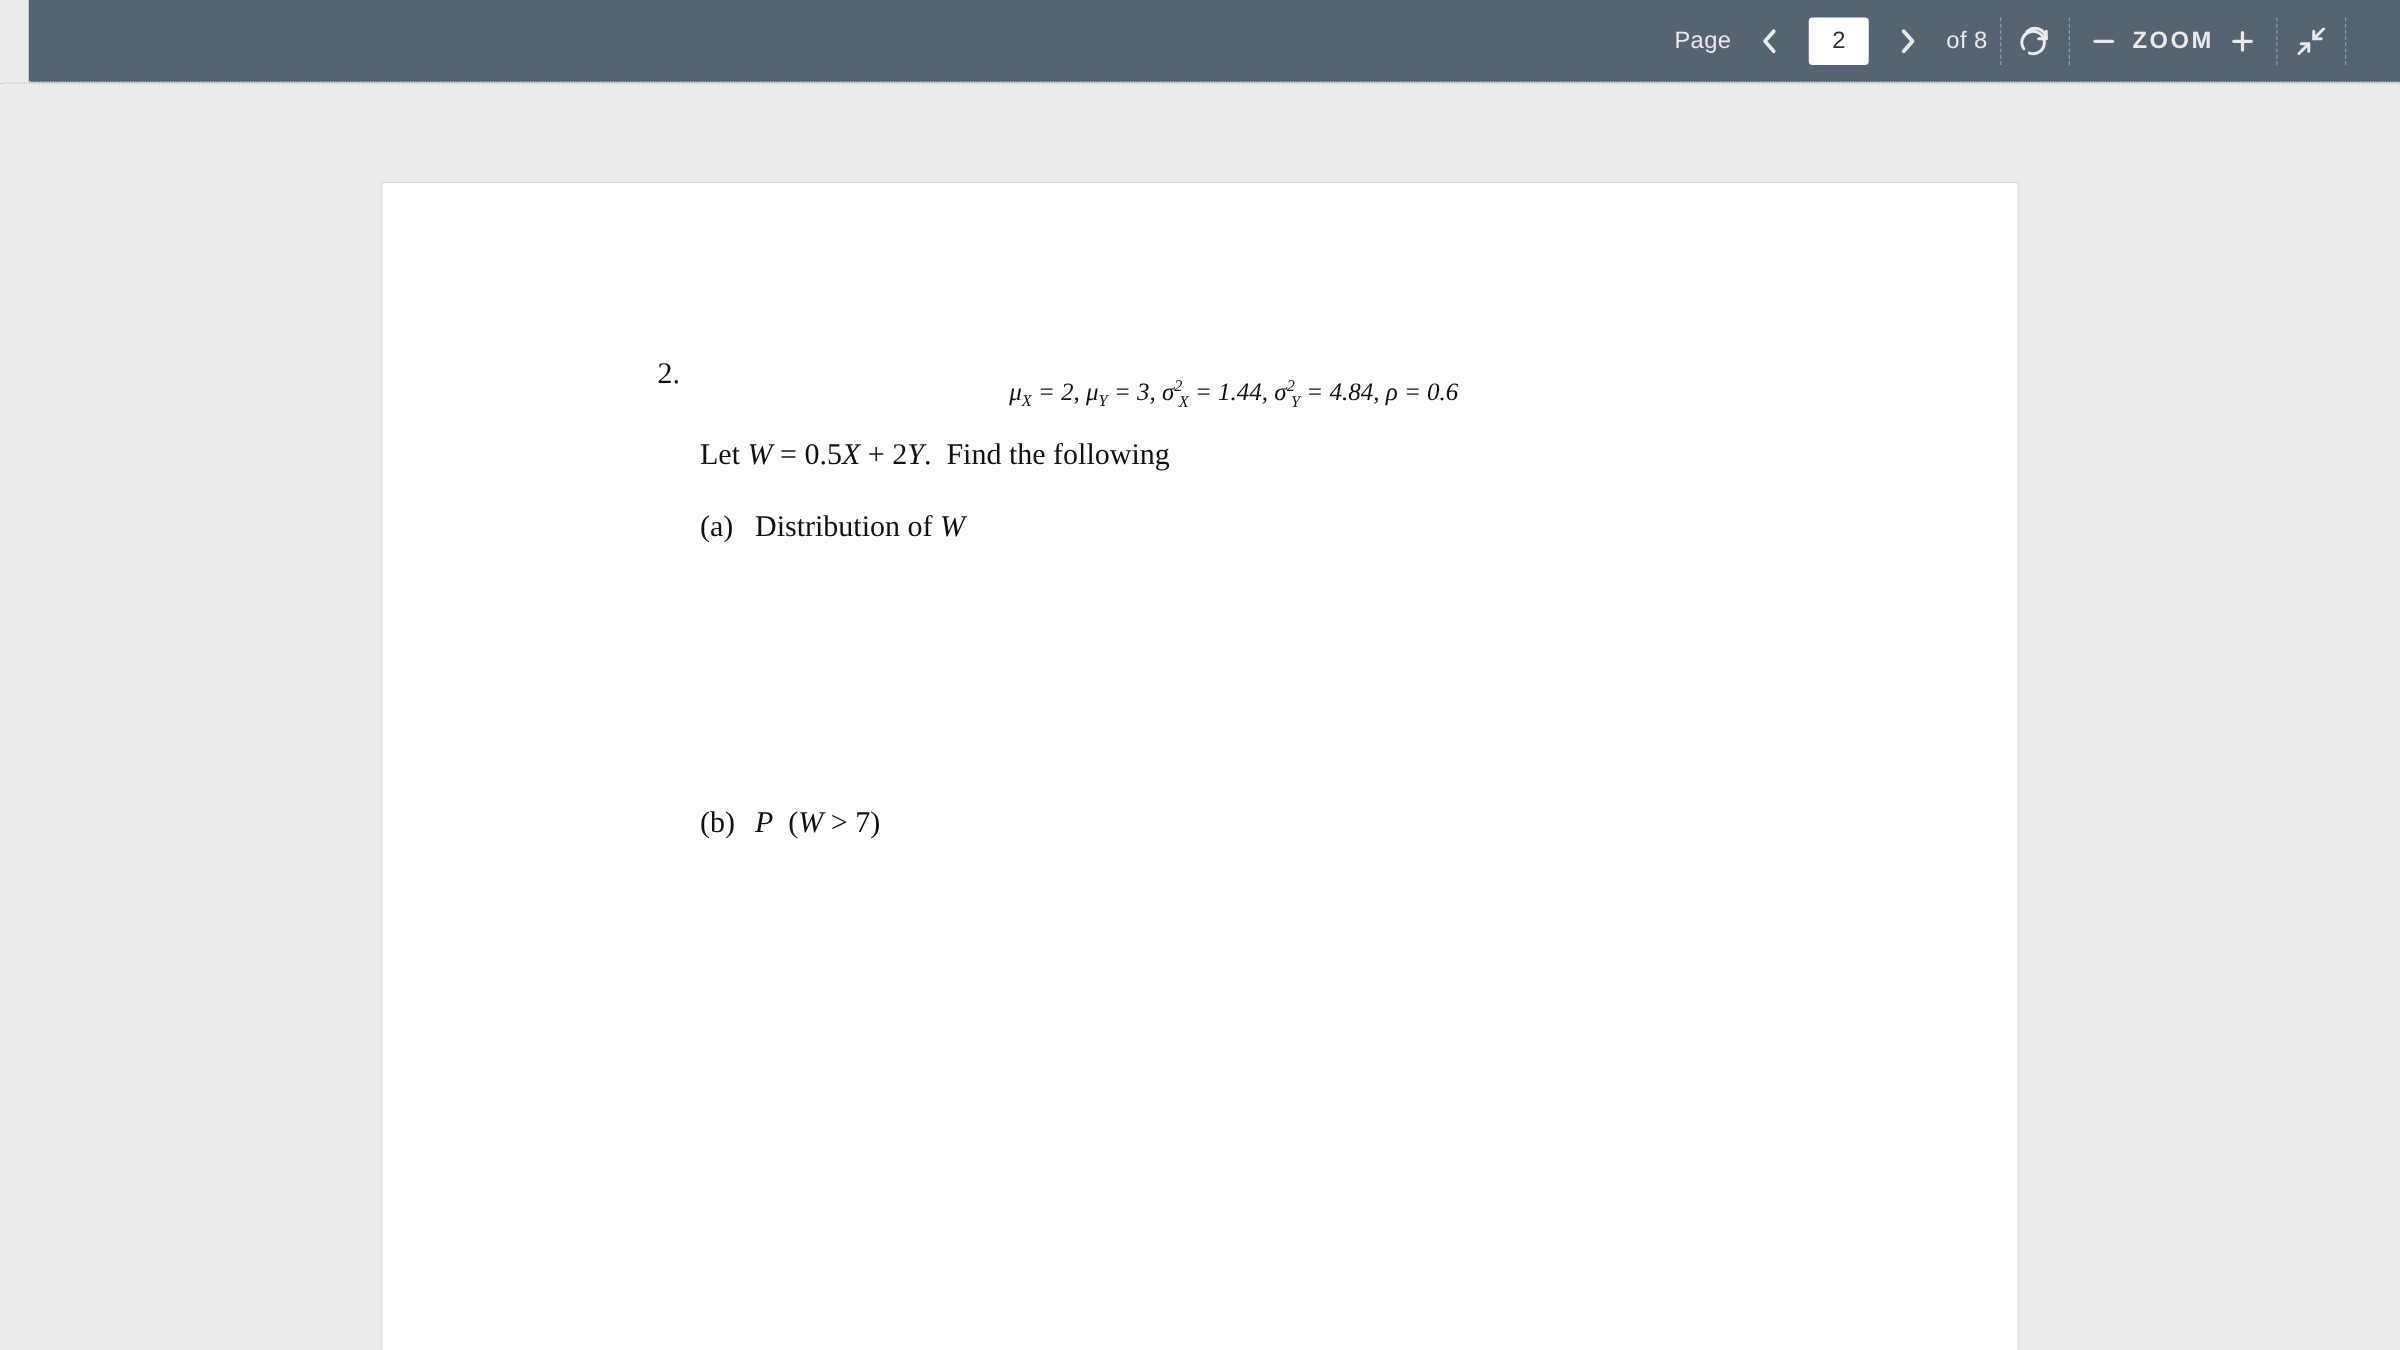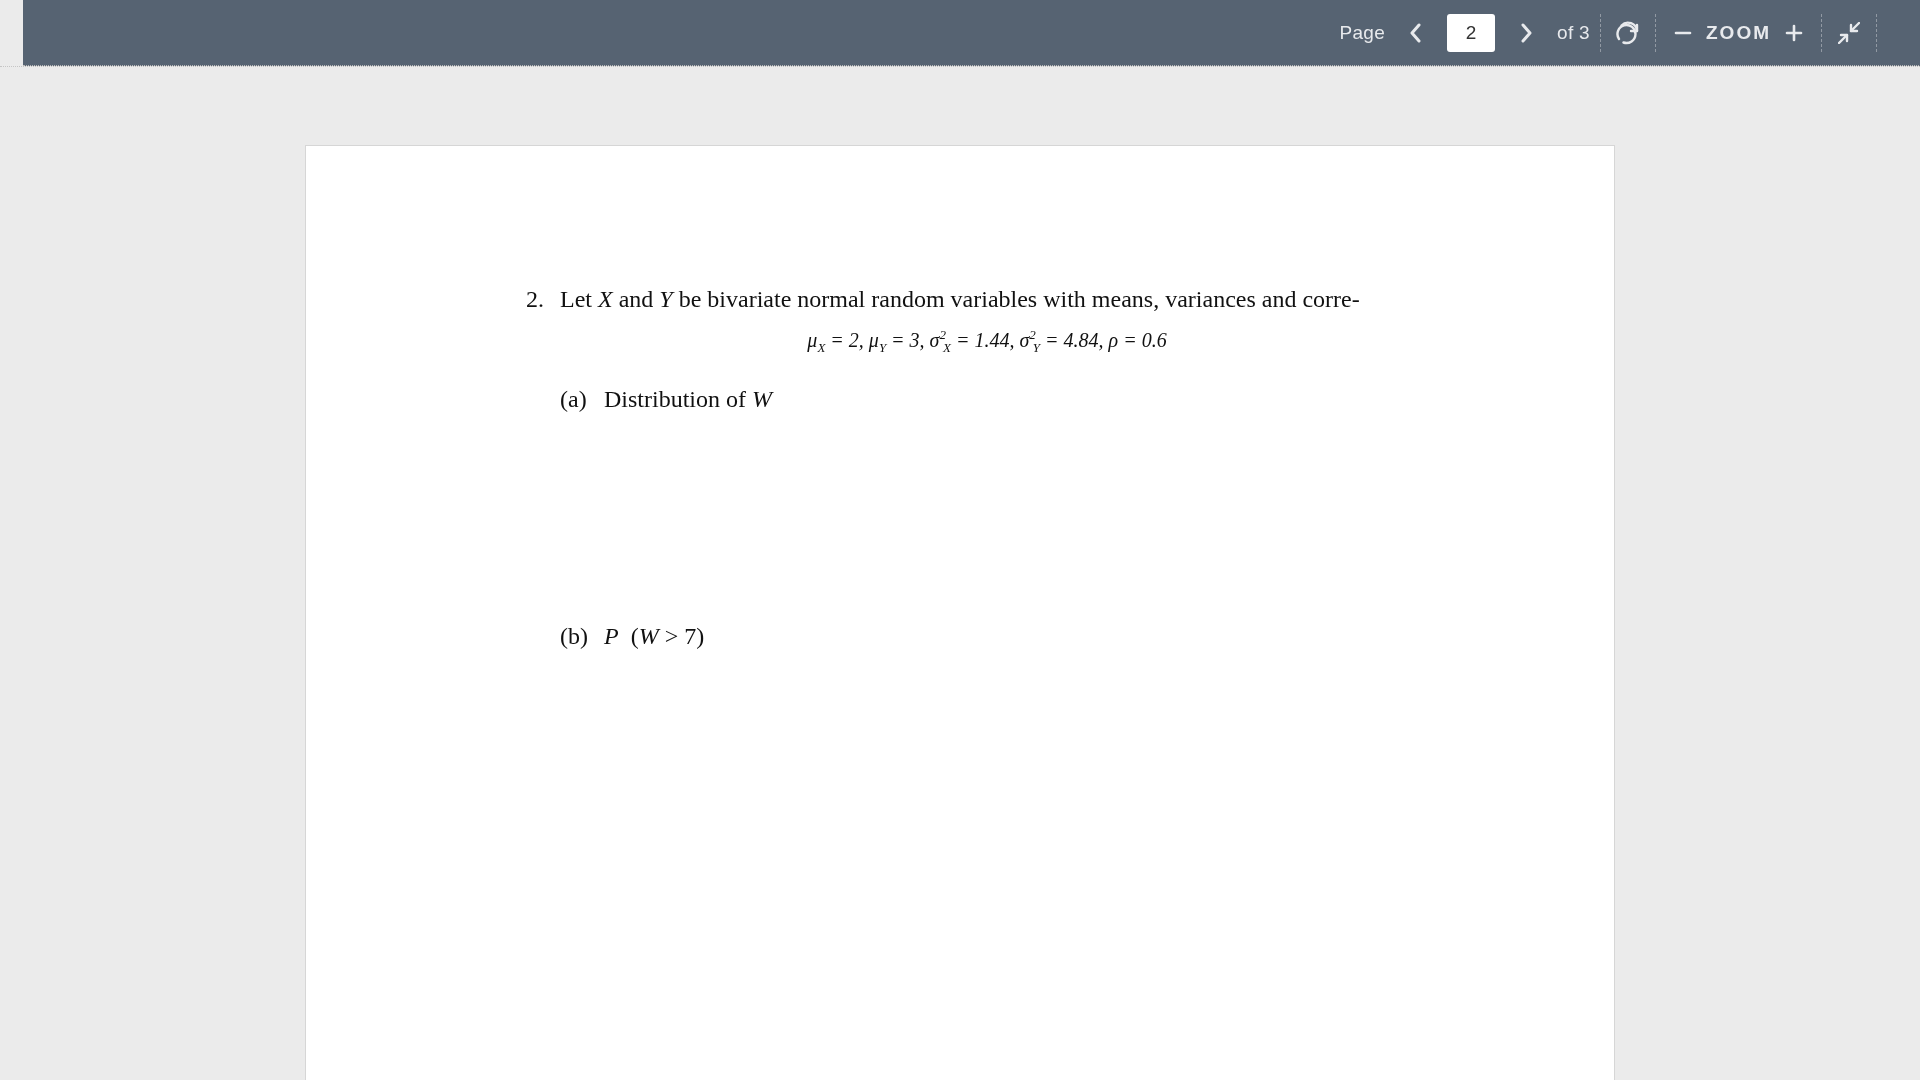--- a/index.html
+++ b/index.html
@@ -92,21 +92,21 @@
       <svg width="14" height="20" viewBox="0 0 14 20" fill="none" stroke="currentColor" stroke-width="3" stroke-linecap="round" stroke-linejoin="round">
           <polyline points="10,2 3,10 10,18"></polyline>
         </svg>
     </div>
     <input class="page-input" value="2" style="">
     <div class="tb-btn">
       <svg width="14" height="20" viewBox="0 0 14 20" fill="none" stroke="currentColor" stroke-width="3" stroke-linecap="round" stroke-linejoin="round">
           <polyline points="4,2 11,10 4,18"></polyline>
         </svg>
     </div>
-    <span class="tb-label">of 3</span>
+    <span class="tb-label">of 8</span>
   </div>
 
   <div class="tb-sep"></div>
 
   <div class="tb-btn">
     <svg width="24" height="24" viewBox="0 0 24 24" fill="none" stroke="currentColor" stroke-width="2.4" stroke-linecap="round" stroke-linejoin="round">
         <path d="M21 4v6h-6"></path>
         <path d="M3 18a9 9 0 1 1 4.5 3.5"></path>
         <path d="M21 10a9 9 0 0 0-15.5-5.5"></path>
       </svg>
@@ -139,26 +139,24 @@
   </div>
 
   <div class="tb-sep"></div>
 </div>
 
 <div class="viewport">
   <div class="page">
     <div class="problem">
       <div class="num">2.</div>
       <div class="body">
-        <p>
-          <span>Let <span class="italic">X</span> and <span class="italic">Y</span> be bivariate normal random variables with means, variances and corre-</span>
-        </p>
         <div class="eqline italic">
           <span>μ</span><sub>X</sub> = 2, <span>μ</span><sub>Y</sub> = 3, <span>σ</span><sup>2</sup><sub style="margin-left:-3px">X</sub> = 1.44, <span>σ</span><sup>2</sup><sub style="margin-left:-3px">Y</sub> = 4.84, <span>ρ</span> = 0.6
         </div>
+        <p>Let <span class="italic">W</span> = 0.5<span class="italic">X</span> + 2<span class="italic">Y</span>.&nbsp;&nbsp;Find the following</p>
 
         <div class="subpart">
           <span class="lab">(a)</span>
           <span>Distribution of <span class="italic">W</span></span>
         </div>
 
         <div class="subpart second">
           <span class="lab">(b)</span>
           <span class="italic">P</span>
             <span>(<span class="italic">W</span> &gt; 7)</span>

